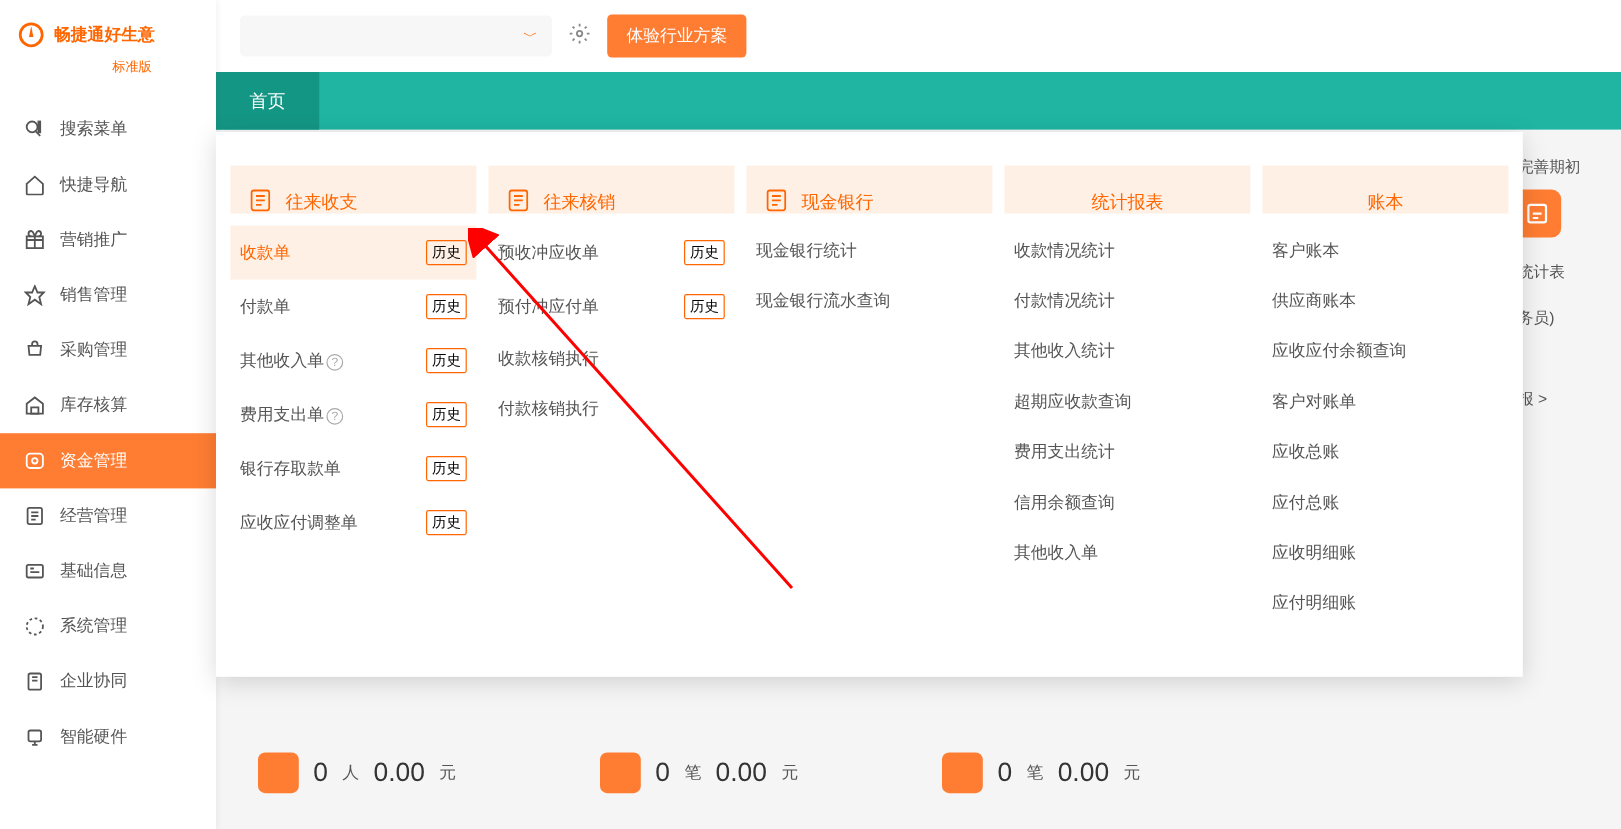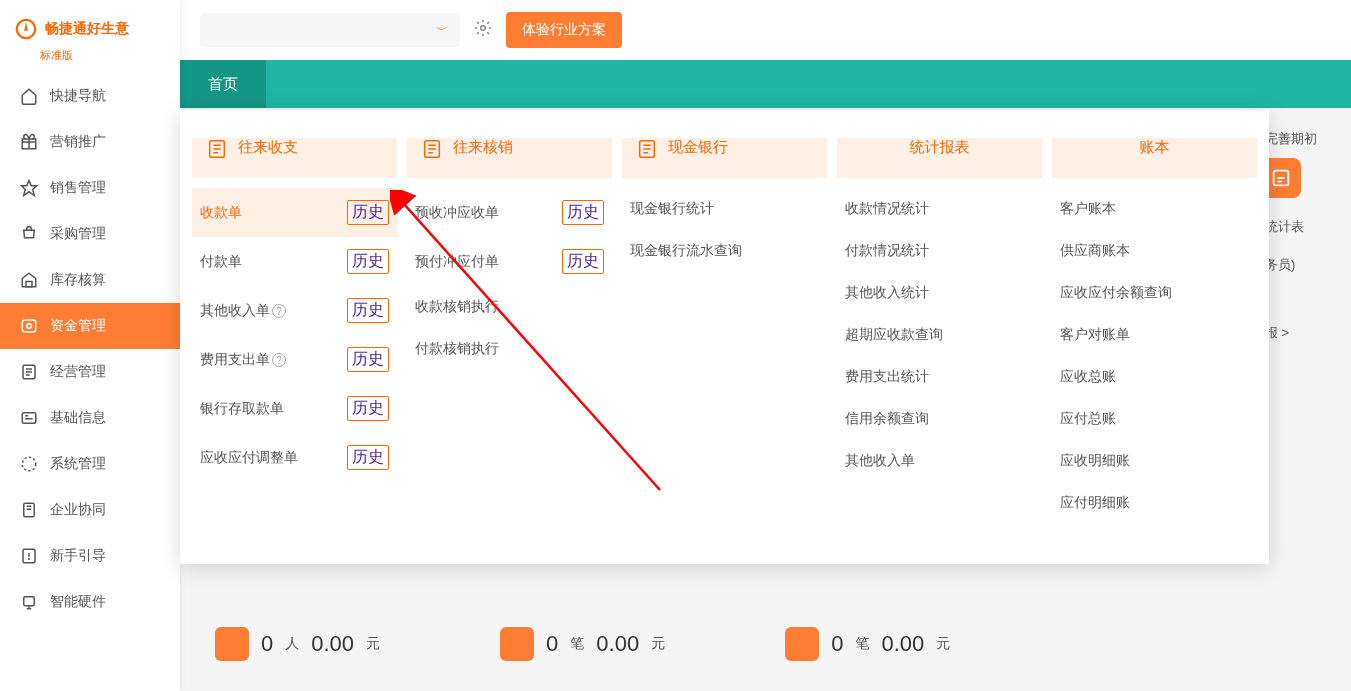--- a/index.html
+++ b/index.html
@@ -2,46 +2,46 @@
 <html><head>
   <meta charset="utf-8">
   <style>
     * { margin: 0; padding: 0; box-sizing: border-box; }
     body { font-family: "Microsoft YaHei", "PingFang SC", sans-serif; background: #f5f5f5; width: 1351px; height: 691px; overflow: hidden; position: relative; }
     
     .sidebar { position: fixed; left: 0; top: 0; width: 180px; height: 100%; background: #fff; box-shadow: 2px 0 5px rgba(0,0,0,0.05); z-index: 10; }
     .logo-area { padding: 18px 15px 8px; display: flex; align-items: center; gap: 8px; }
     .logo-icon { width: 22px; height: 22px; display: inline-block; }
     .logo-text { color: #ff6600; font-weight: bold; font-size: 14px; }
-    .version-tag { color: #ff6600; font-size: 11px; padding-left: 40px; margin-bottom: 10px; }
+    .version-tag { color: #ff6600; font-size: 11px; padding-left: 40px; margin-bottom: 22px; text-align: center; }
     
     .menu-list { list-style: none; }
     .menu-item { display: flex; align-items: center; padding: 14px 20px; color: #555; font-size: 14px; cursor: pointer; gap: 12px; }
     .menu-item.active { background: #ff7d33; color: #fff; }
     .menu-item .micon { width: 18px; height: 18px; display: inline-block; flex-shrink: 0; }
     
     .main-area { margin-left: 180px; height: 100%; }
     .top-bar { height: 60px; background: #fff; display: flex; align-items: center; padding: 0 20px; gap: 14px; }
     .selector { width: 260px; height: 34px; background: #f7f7f7; border-radius: 4px; display: flex; align-items: center; padding: 0 12px; color: #888; }
     .chevron { color: #ff6600; font-size: 12px; margin-left: auto;}
     .gear { color: #888; font-size: 16px; }
     .action-btn { background: #ff7d33; color: #fff; border: none; padding: 9px 16px; font-size: 14px; border-radius: 4px; cursor: pointer; }
     
     .tab-bar { height: 48px; background: #1fb5a2; display: flex; align-items: center; }
     .tab { background: #149684; color: #ffffff; height: 100%; padding: 0 28px; display: flex; align-items: center; font-size: 15px; }
     
     .mega-menu { position: absolute; left: 180px; top: 110px; background: #fff; box-shadow: 0 4px 20px rgba(0,0,0,0.15); padding: 28px 12px 40px; display: flex; gap: 10px; z-index: 20; }
     .col { width: 205px; }
-    .col-header { display: flex; align-items: flex-start; gap: 10px; background: #fff0e6; height: 40px; padding: 0 14px; color: #ff6600; font-size: 15px; font-weight: 500; margin-bottom: 10px; }
+    .col-header { display: flex; align-items: flex-end; gap: 10px; background: #fff0e6; height: 40px; padding: 0 14px; color: #ff6600; font-size: 15px; font-weight: 500; margin-bottom: 10px; }
     .col-header.plain { background: #fff0e6; justify-content: center; }
     .col-icon { width: 22px; height: 22px; }
     .col-items { list-style: none; }
     .col-row { display: flex; align-items: center; justify-content: space-between; padding: 12px 8px; font-size: 14px; color: #555; cursor: pointer; }
     .col-row.hl { background: #fff0e6; color: #ff6600; }
-    .hist-tag { border: 1px solid #ff6600; color: #4c1d95; font-size: 16px; padding: 1px 4px; border-radius: 2px; }
+    .hist-tag { border: 1px solid #ff6600; color: #000000; font-size: 12px; padding: 1px 4px; border-radius: 2px; }
     .help-circle { display: inline-block; width: 14px; height: 14px; border: 1px solid #aaa; border-radius: 50%; font-size: 10px; line-height: 13px; text-align: center; color: #aaa; margin-left: 2px; }
     
     .right-strip { position: absolute; right: 0; top: 120px; width: 90px; color: #555; font-size: 13px; }
     .right-item { padding: 10px 4px; text-align: left; }
     .orange-badge { width: 40px; height: 40px; background: #ff7d33; border-radius: 8px; margin-bottom: 10px; display: flex; align-items: center; justify-content: center; }
     
     .bottom-row { position: absolute; left: 215px; bottom: 30px; right: 20px; display: flex; gap: 120px; color: #333; }
     .stat { display: flex; align-items: center; gap: 12px; }
     .stat-icon { width: 34px; height: 34px; background: #ff7d33; border-radius: 6px; }
     .stat-num { font-size: 22px; font-weight: 500; }
@@ -59,20 +59,28 @@
           <circle cx="12" cy="12" r="10" fill="none" stroke="#ff6600" stroke-width="2.5"></circle>
           <path d="M12 4 L14 14 L10 14 Z" fill="#ff6600"></path>
         </svg>
     </span>
     <span class="logo-text">畅捷通好生意</span>
   </div>
   <div class="version-tag">标准版</div>
   <ul class="menu-list" id="menu-list">
       <li class="menu-item">
         <span class="micon"><svg viewBox="0 0 24 24" fill="none" stroke="currentColor" stroke-width="2">
+            <circle cx="9" cy="9" r="6"></circle>
+            <rect x="16" y="3" width="2" height="12"></rect>
+            <path d="M13 14l5 5"></path>
+          </svg></span>
+        <span>搜索菜单</span>
+      </li>
+      <li class="menu-item">
+        <span class="micon"><svg viewBox="0 0 24 24" fill="none" stroke="currentColor" stroke-width="2">
             <path d="M3 11l9-8 9 8v10a2 2 0 01-2 2H5a2 2 0 01-2-2z"></path>
           </svg></span>
         <span>快捷导航</span>
       </li>
       <li class="menu-item">
         <span class="micon"><svg viewBox="0 0 24 24" fill="none" stroke="currentColor" stroke-width="2">
             <rect x="3" y="8" width="18" height="13"></rect>
             <path d="M12 8v13M3 12h18M8 8a3 3 0 110-6c2 0 4 6 4 6s2-6 4-6a3 3 0 110 6"></path>
           </svg></span>
         <span>营销推广</span>
@@ -123,28 +131,20 @@
             <circle cx="12" cy="12" r="9"></circle>
           </svg></span>
         <span>系统管理</span>
       </li>
       <li class="menu-item">
         <span class="micon"><svg viewBox="0 0 24 24" fill="none" stroke="currentColor" stroke-width="2">
             <rect x="5" y="3" width="14" height="18" rx="2"></rect>
             <path d="M9 7h6M9 11h6"></path>
           </svg></span>
         <span>企业协同</span>
-      </li>
-      <li class="menu-item">
-        <span class="micon"><svg viewBox="0 0 24 24" fill="none" stroke="currentColor" stroke-width="2">
-            <rect x="4" y="3" width="16" height="18" rx="2"></rect>
-            <path d="M12 8v5"></path>
-            <circle cx="12" cy="16" r="0.5" fill="currentColor"></circle>
-          </svg></span>
-        <span>新手引导</span>
       </li>
       <li class="menu-item">
         <span class="micon"><svg viewBox="0 0 24 24" fill="none" stroke="currentColor" stroke-width="2">
             <rect x="5" y="5" width="14" height="12" rx="2"></rect>
             <path d="M9 21h6M12 17v4"></path>
           </svg></span>
         <span>智能硬件</span>
       </li>
     </ul>
 </div>

